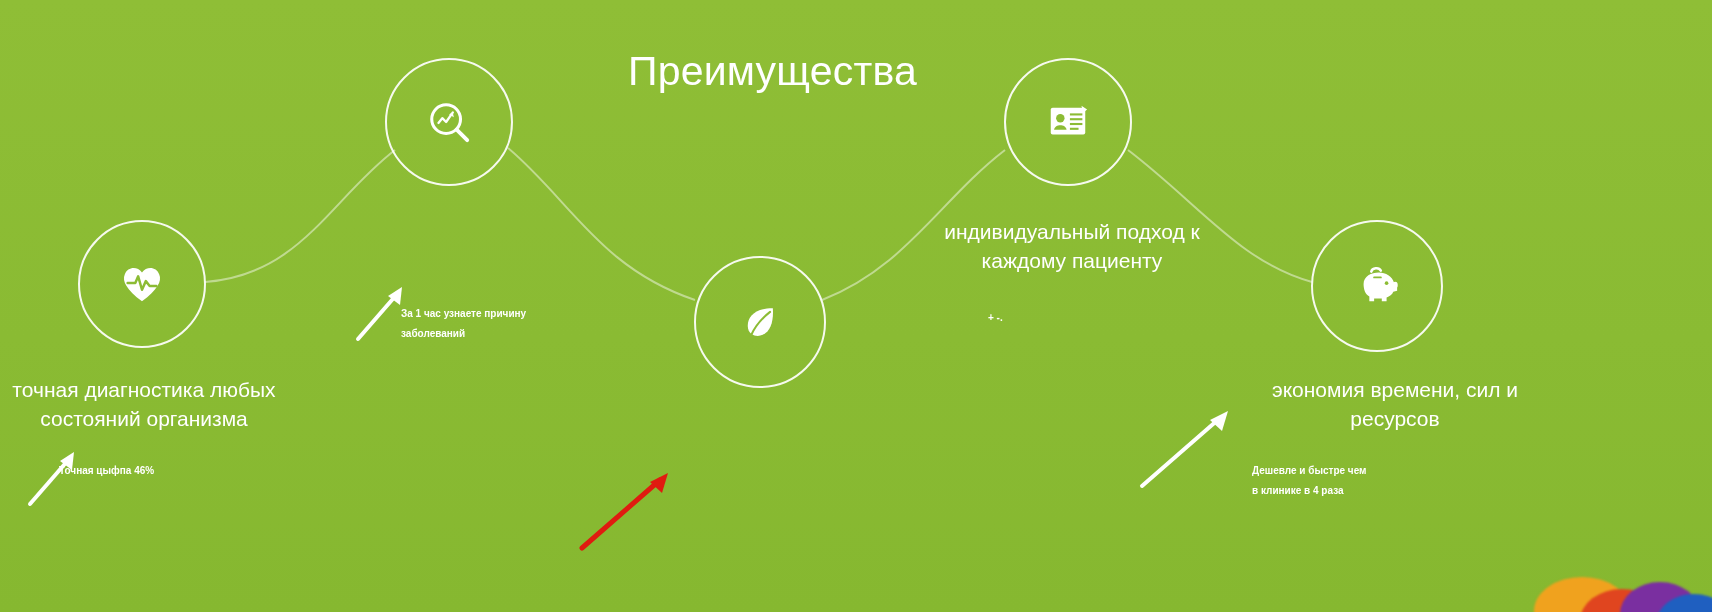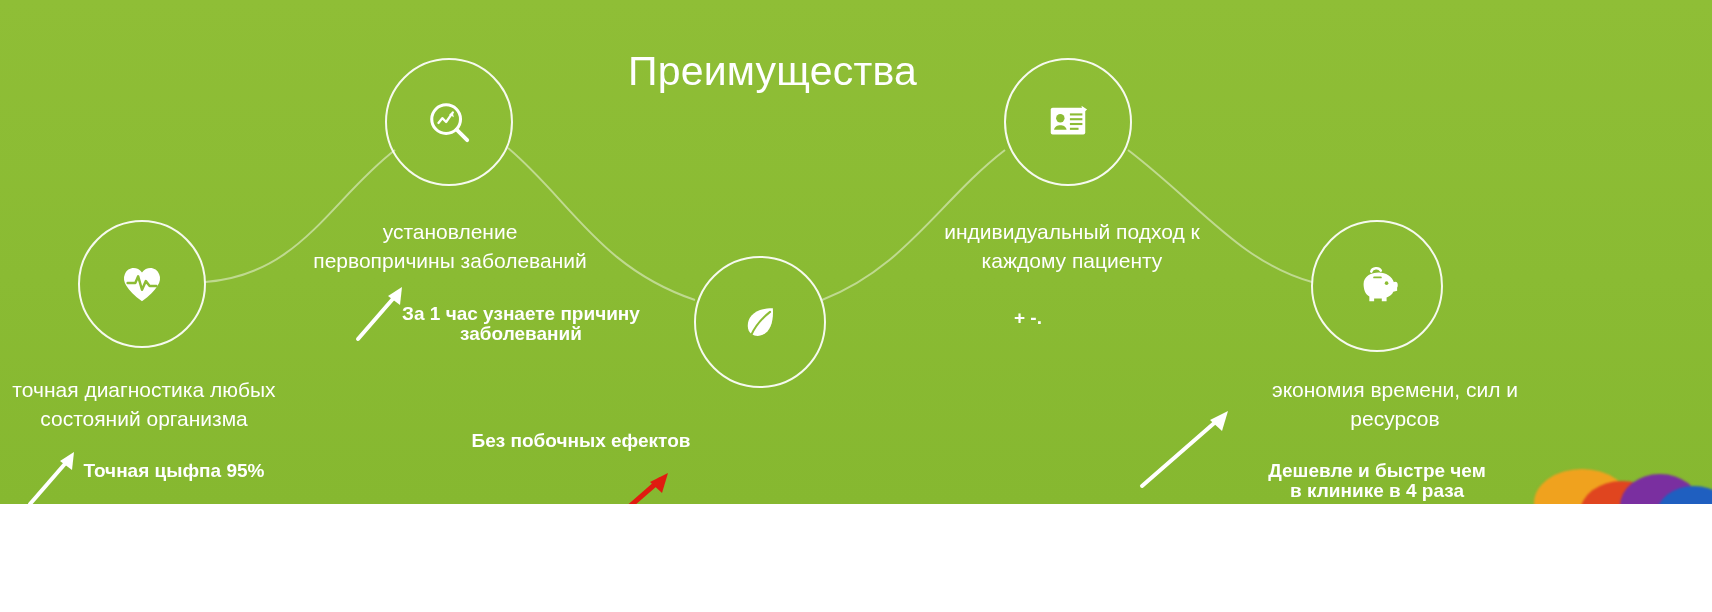--- a/index.html
+++ b/index.html
@@ -3,21 +3,21 @@
 <meta charset="utf-8">
 <style>
   html, body {
     margin: 0;
     padding: 0;
     background: #fff;
   }
   .stage {
     position: relative;
     width: 1712px;
-    height: 504px;
+    height: 612px;
     overflow: hidden;
     background: #8cbc34;
     font-family: "Liberation Sans", sans-serif;
   }
   
   .bg-grad {
     position: absolute;
     inset: 0;
     background: linear-gradient(180deg, #8fbe36 0%, #8abb33 55%, #86b830 100%);
   }
@@ -56,25 +56,24 @@
     font-size: 21px;
     line-height: 29px;
     text-align: center;
     font-weight: 400;
     white-space: pre-line;
   }
   
   .note {
     position: absolute;
     color: #ffffff;
-    font-size: 19px;
+    font-size: 10px;
     line-height: 20px;
     font-weight: bold;
     white-space: pre-line;
-    text-align: center;
   }
   .arrow-svg { position: absolute; pointer-events: none; }
   .blob {
     position: absolute;
     right: -20px;
     bottom: -34px;
     width: 210px;
     height: 120px;
     filter: blur(1px);
   }
@@ -148,48 +147,45 @@
         <ellipse cx="43" cy="23" rx="2.6" ry="3.4" fill="#ffffff"></ellipse>
         <path d="M18 9 C19 5, 26 4, 28 8" fill="none" stroke="#ffffff" stroke-width="2.6" stroke-linecap="round"></path>
         <rect x="20" y="14" width="9" height="2" rx="1" fill="#8cbc34"></rect>
       </svg>
     </span>
   </div>
 
   <div class="caption" style="left:-16px; top:375px; width:320px;">точная диагностика любых
 состояний организма</div>
 
-  <div class="caption" style="left:290px; top:217px; width:320px;">установление
-первопричины заболеваний</div>
 
 
   <div class="caption" style="left:912px; top:217px; width:320px;">индивидуальный подход к
 каждому пациенту</div>
 
   <div class="caption" style="left:1235px; top:375px; width:320px;">экономия времени, сил и
 ресурсов</div>
 
   <svg class="arrow-svg" style="left:22px; top:448px; width:70px; height:62px;" viewBox="0 0 70 62">
     <line x1="8" y1="56" x2="48" y2="10" stroke="#ffffff" stroke-width="4" stroke-linecap="round"></line>
     <polygon points="52,4 50,22 38,13" fill="#ffffff"></polygon>
   </svg>
-  <div class="note" style="left:59px; top:461px; width:230px;">Точная цыфпа 95%</div>
+  <div class="note" style="left:59px; top:461px; width:230px;">Точная цыфпа 46%</div>
 
   <svg class="arrow-svg" style="left:350px; top:283px; width:70px; height:62px;" viewBox="0 0 70 62">
     <line x1="8" y1="56" x2="48" y2="10" stroke="#ffffff" stroke-width="4" stroke-linecap="round"></line>
     <polygon points="52,4 50,22 38,13" fill="#ffffff"></polygon>
   </svg>
   <div class="note" style="left:401px; top:304px; width:240px;">За 1 час узнаете причину
 заболеваний</div>
 
   <svg class="arrow-svg" style="left:572px; top:466px; width:110px; height:90px;" viewBox="0 0 110 90">
     <line x1="10" y1="82" x2="88" y2="14" stroke="#e01b10" stroke-width="5" stroke-linecap="round"></line>
     <polygon points="96,7 90,27 78,16" fill="#e01b10"></polygon>
   </svg>
-  <div class="note" style="left:471px; top:431px; width:220px;">Без побочных ефектов</div>
 
   <div class="note" style="left:988px; top:308px; width:80px;">+ -.</div>
 
   <svg class="arrow-svg" style="left:1132px; top:404px; width:110px; height:90px;" viewBox="0 0 110 90">
     <line x1="10" y1="82" x2="88" y2="14" stroke="#ffffff" stroke-width="4" stroke-linecap="round"></line>
     <polygon points="96,7 90,27 78,16" fill="#ffffff"></polygon>
   </svg>
   <div class="note" style="left:1252px; top:461px; width:250px;">Дешевле и быстре чем
 в клинике в 4 раза</div>
 

